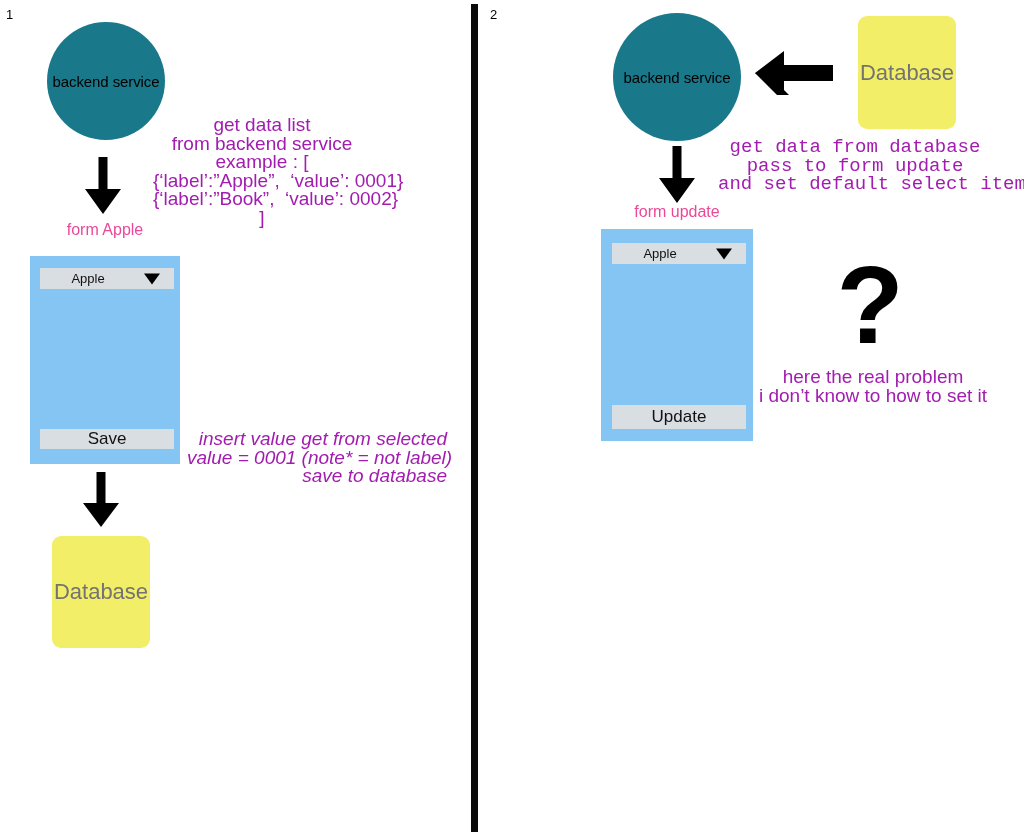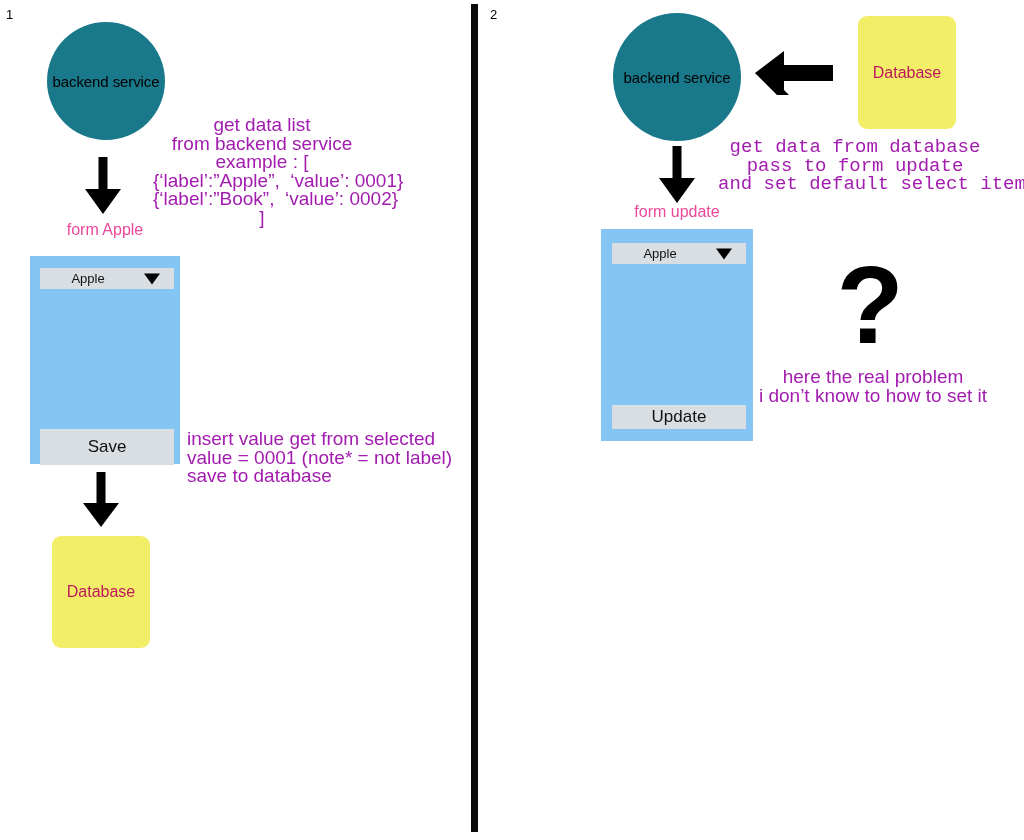--- a/index.html
+++ b/index.html
@@ -49,22 +49,22 @@
   }
 
   
   .db-box {
     border-radius: 9px;
     display: flex;
     align-items: center;
     justify-content: center;
   }
   .db-box .db-label {
-    font-size: 16px;
-    color: #be185d;
+    font-size: 22px;
+    color: #737373;
   }
 
   
   .form-panel {
     display: block;
   }
   .select-box {
     position: absolute;
     background: #d9dee2;
     display: flex;
@@ -104,21 +104,21 @@
   .arrow-down svg, .arrow-left svg { display: block; }
 
   
   .text-block {
     font-size: 19px;
     line-height: 18.5px;
     color: #a21caf;
     white-space: pre;
   }
   .text-center { text-align: center; }
-  .text-left   { text-align: left; }
+  .text-left   { text-align: right; font-style: italic; }
 
   .flow-label {
     font-size: 16px;
     color: #ec4899;
     white-space: nowrap;
   }
 
   .qmark {
     font-size: 110px;
     line-height: 1;
@@ -155,21 +155,21 @@
 
   <div class="abs flow-label text-center" style="left:32px; top:221px; width:146px;">form Apple</div>
 
   <div class="abs form-panel" style="left:30px; top:256px; width:150px; height:208px; background:#84C5F4;">
 
     <div class="select-box" style="left:10px; top:12px; width:134px; height:21px;">
       <span class="select-value">Apple</span>
       <span class="caret"></span>
     </div>
 
-    <div class="action-btn" style="left:10px; top:173px; width:134px; height:36px;">
+    <div class="action-btn" style="left:10px; top:173px; width:134px; height:20px;">
       <span class="btn-label">Save</span>
     </div>
   </div>
 
   <div class="abs text-block text-left" style="left:187px; top:430px; width:260px;">insert value get from selected
 value = 0001 (note* = not label)
 save to database</div>
 
   <div class="abs arrow-down" style="left:78px; top:472px;">
     <svg width="46" height="56" viewBox="0 0 46 56" aria-hidden="true">

